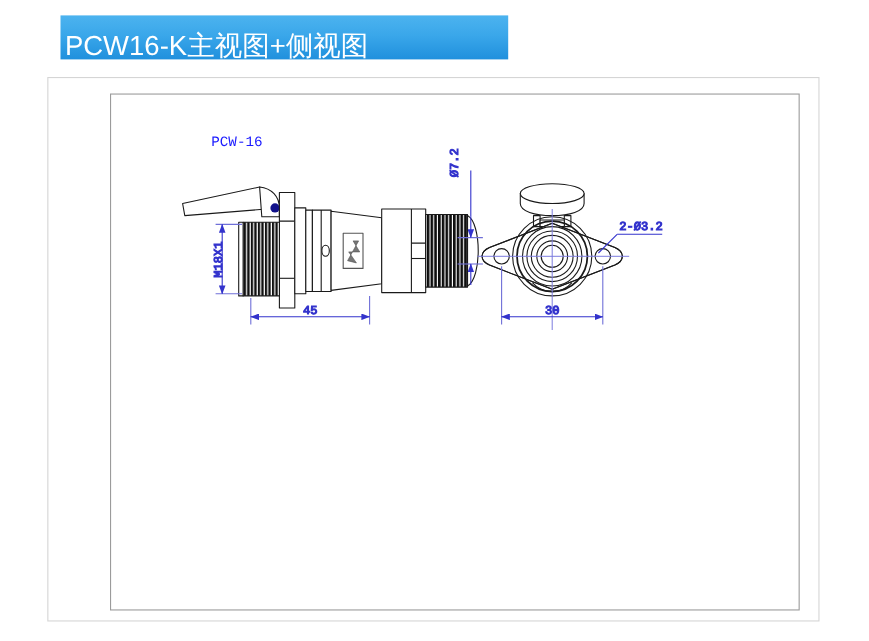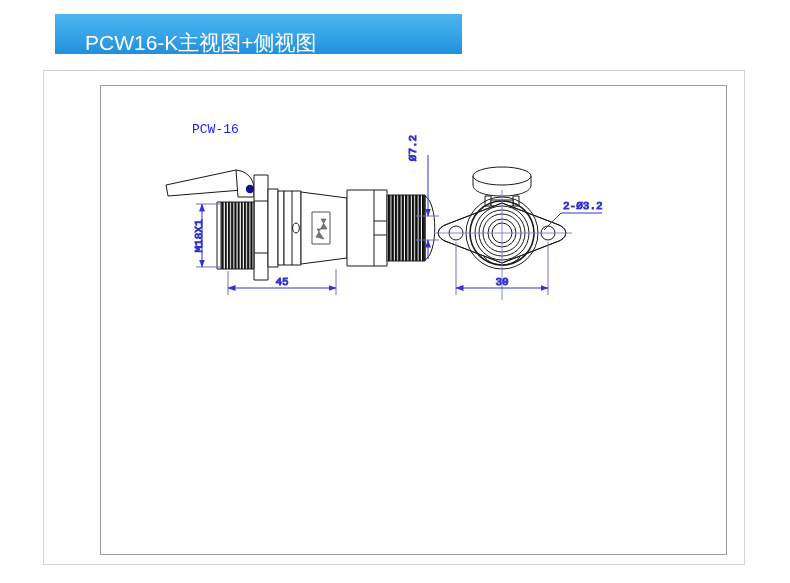--- a/index.html
+++ b/index.html
@@ -21,24 +21,24 @@
     left: 55px;
     top: 14px;
     width: 407px;
     height: 40px;
     background: linear-gradient(to bottom, #4cb3ef 0%, #3aa7ea 45%, #2090dd 100%);
     display: flex;
     align-items: center;
   }
   #header-title {
     color: #ffffff;
-    font-size: 21px;
+    font-size: 25px;
     font-weight: 400;
     letter-spacing: 0px;
-    padding-left: 30px;
+    padding-left: 4px;
     line-height: 1;
     white-space: nowrap;
     font-family: "Liberation Sans", "DejaVu Sans", sans-serif;
     margin-top: 16px;
   }
 
   
   #outer-frame {
     position: absolute;
     left: 43px;

